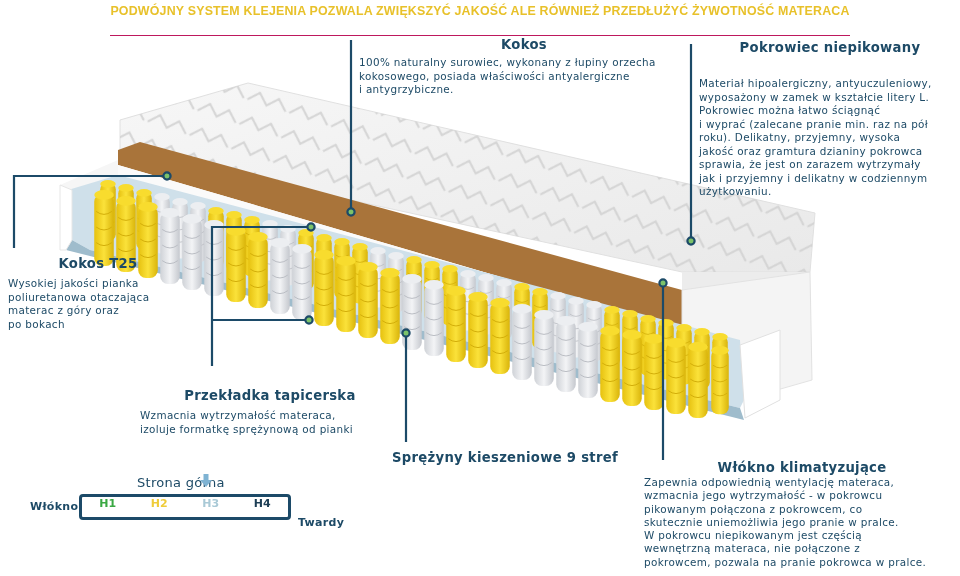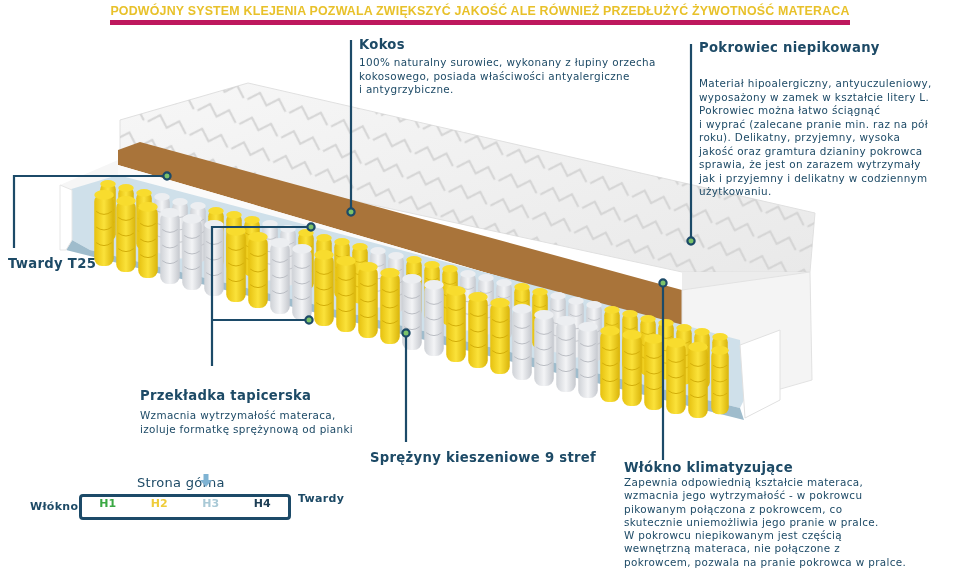--- a/index.html
+++ b/index.html
@@ -4,26 +4,26 @@
 <style>
   * { box-sizing: border-box; margin: 0; padding: 0; }
   html, body { width: 960px; height: 576px; background: #ffffff; overflow: hidden; }
   body { position: relative; font-family: "DejaVu Sans", sans-serif; color: #1f4e6b; }
 
   .banner {
     position: absolute; left: 0; top: 4px; width: 960px; text-align: center;
     font-family: "Liberation Sans", sans-serif; font-weight: bold;
     font-size: 12.4px; letter-spacing: 0.2px; color: #e8c12a;
   }
-  .banner span { border-bottom: 5px solid #be185d; padding-bottom: 2px; }
+  .banner span { border-bottom: 1px solid #be185d; padding-bottom: 17px; }
 
   .callout { position: absolute; }
   .callout h3 {
     font-family: "DejaVu Sans", sans-serif; font-weight: bold; color: #1d4a66;
-    font-size: 13.2px; line-height: 16px; margin-bottom: 3px; letter-spacing: 0.3px;
+    font-size: 13.2px; line-height: 16px; margin-bottom: 3px; letter-spacing: 0.3px; text-align: center;
   }
   .callout p {
     font-family: "DejaVu Sans", sans-serif; color: #1d4a66;
     font-size: 10.4px; line-height: 13.5px; letter-spacing: 0.35px; white-space: pre-line;
   }
 
   svg.lines { position: absolute; left: 0; top: 0; }
 
   
   .scale-label { position: absolute; font-family: "DejaVu Sans", sans-serif; font-size: 11px; color: #1d4a66; font-weight: bold; letter-spacing: 0.3px; }
@@ -200,49 +200,53 @@
 Pokrowiec można łatwo ściągnąć
 i wyprać (zalecane pranie min. raz na pół
 roku). Delikatny, przyjemny, wysoka
 jakość oraz gramtura dzianiny pokrowca
 sprawia, że jest on zarazem wytrzymały
 jak i przyjemny i delikatny w codziennym
 użytkowaniu.</p>
 </div>
 
 <div class="callout" style="left:8px; top:256px; width:180px;">
-  <h3 style="margin-bottom:5px;">Twardy T25</h3>
+  <h3 style="margin-bottom:5px;">Kokos T25</h3>
+  <p>Wysokiej jakości pianka
+poliuretanowa otaczająca
+materac z góry oraz
+po bokach</p>
 </div>
 
 <div class="callout" style="left:140px; top:376px; width:260px;margin-top:12px;">
   <h3 style="margin-bottom:5px;">Przekładka tapicerska</h3>
   <p>Wzmacnia wytrzymałość materaca,
 izoluje formatkę sprężynową od pianki</p>
 </div>
 
 <div class="callout" style="left:370px; top:450px; width:270px;">
   <h3 style="margin-bottom:0;">Sprężyny kieszeniowe 9 stref</h3>
 </div>
 
-<div class="callout" style="left:624px; top:460px; width:316px;">
+<div class="callout" style="left:644px; top:460px; width:316px;">
   <h3 style="margin-bottom:0px;">Włókno klimatyzujące</h3>
-  <p style="line-height:13.3px;">Zapewnia odpowiednią kształcie materaca,
+  <p style="line-height:13.3px;">Zapewnia odpowiednią wentylację materaca,
 wzmacnia jego wytrzymałość - w pokrowcu
 pikowanym połączona z pokrowcem, co
 skutecznie uniemożliwia jego pranie w pralce.
 W pokrowcu niepikowanym jest częścią
 wewnętrzną materaca, nie połączone z
 pokrowcem, pozwala na pranie pokrowca w pralce.</p>
 </div>
 
 <div class="strona">Strona górna</div>
 <svg class="arrow-down" width="12" height="14" viewBox="0 0 12 14">
   <rect x="3.5" y="0" width="5" height="7" fill="#7fb3d3"></rect>
   <polygon points="0,6 12,6 6,13" fill="#7fb3d3"></polygon>
 </svg>
 <div class="scale-label" style="left:30px; top:500px;">Włókno</div>
 <div class="scale-box">
   <span style="color:#3aa843;">H1</span>
   <span style="color:#efcc3a;">H2</span>
   <span style="color:#a9c9d6;">H3</span>
   <span style="color:#1d3e55;">H4</span>
 </div>
-<div class="scale-label" style="left:298px; top:492px;">Twardy</div>
+<div class="scale-label" style="left:298px; top:516px;">Twardy</div>
 
 </body></html>

